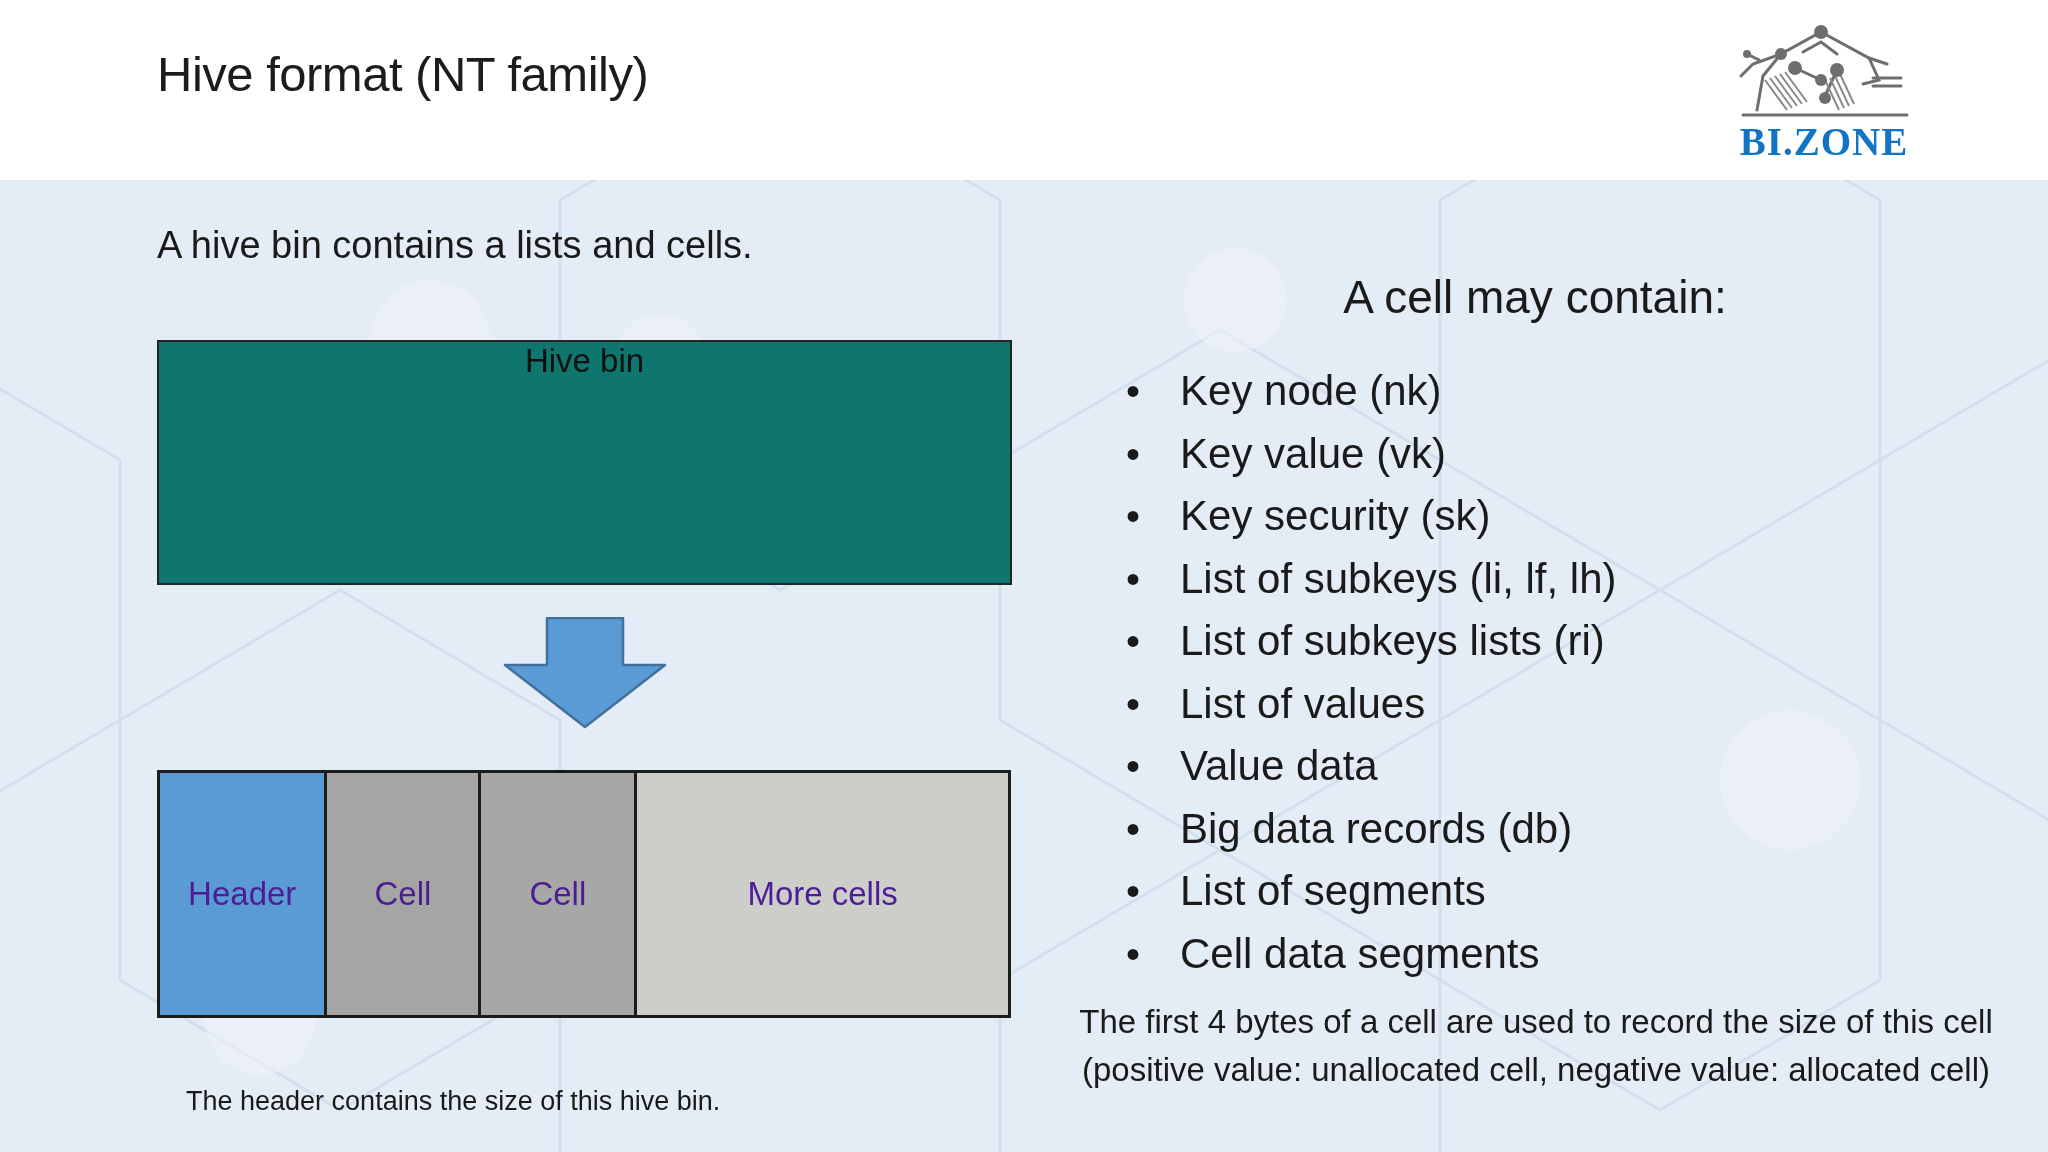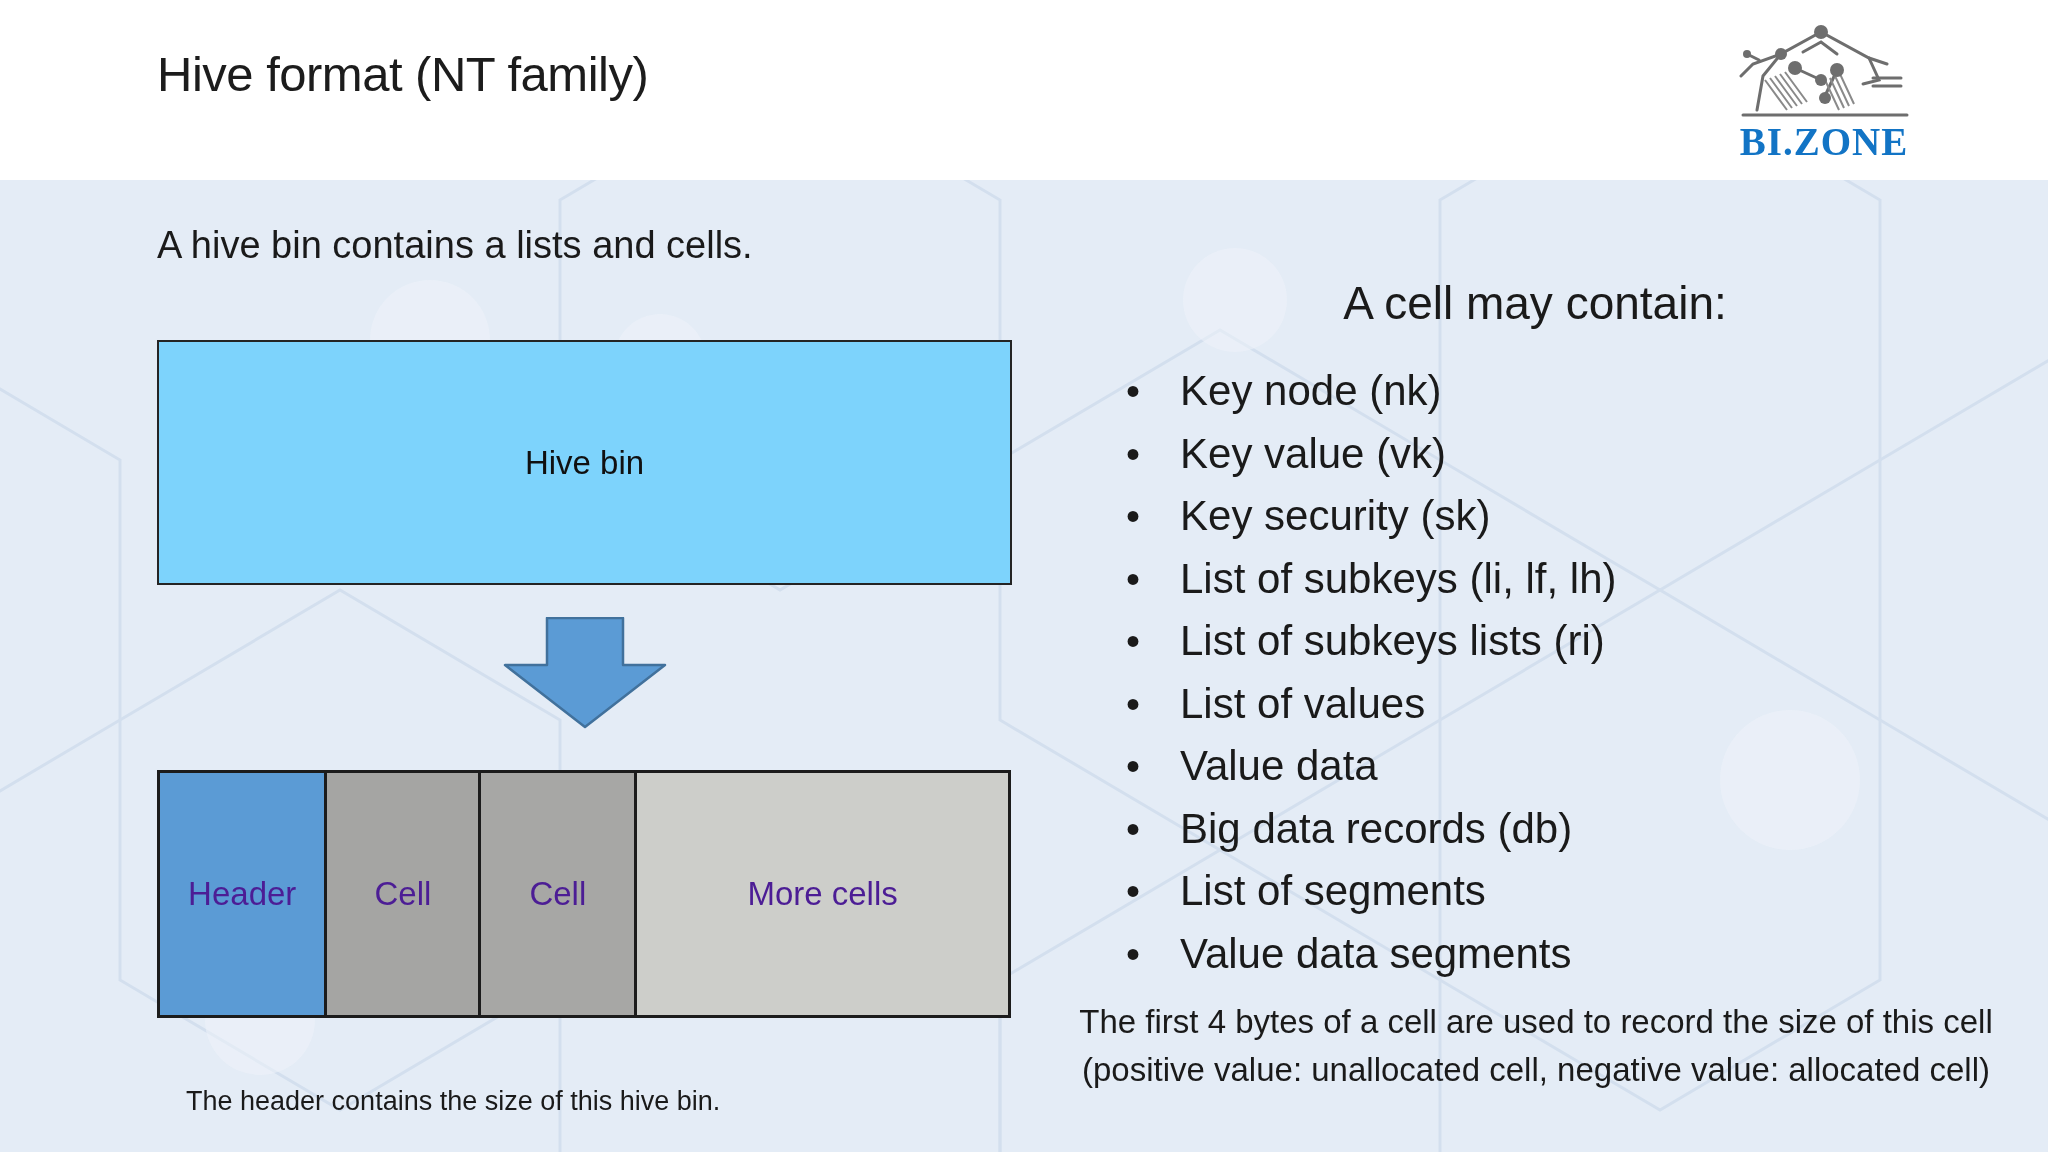--- a/index.html
+++ b/index.html
@@ -20,40 +20,40 @@
   .logo-word{
     font-family:"Liberation Serif",serif;font-weight:bold;font-size:39px;
     color:#1274C5;letter-spacing:1px;line-height:1;margin-top:2px;white-space:nowrap;
   }
   .content{position:absolute;left:0;top:0;width:2048px;height:1152px;z-index:3;}
 
   
   .intro-text{position:absolute;left:157px;top:224px;font-size:38px;}
   .hive-bin-box{
     position:absolute;left:157px;top:340px;width:851px;height:241px;
-    background:#7dd3fc;border:2px solid #242424;
-    display:flex;align-items:center;justify-content:center;
+    background:#0f766e;border:2px solid #242424;
+    display:flex;align-items:flex-start;justify-content:center;
   }
   .hive-bin-box .lbl{font-size:33px;color:#101010;}
   .down-arrow{position:absolute;left:503px;top:617px;}
   .bin-structure{
     position:absolute;left:157px;top:770px;width:848px;height:242px;
     display:flex;border:3px solid #1c1c1c;background:#1c1c1c;
   }
   .seg{display:flex;align-items:center;justify-content:center;height:100%;}
   .seg + .seg{border-left:3px solid #1c1c1c;}
   .seg .lbl{font-size:33px;color:#4c1d95;white-space:nowrap;}
   .seg-header{width:19.6%;background:#5B9BD5;}
   .seg-cell1{width:18.0%;background:#A5A5A3;}
   .seg-cell2{width:18.2%;background:#A7A7A5;}
   .seg-more{width:44.2%;background:#CDCECA;}
   .caption-text{position:absolute;left:186px;top:1086px;font-size:27px;}
 
   
-  .cell-heading{position:absolute;left:1030px;top:276px;width:1010px;text-align:center;font-size:46px;}
+  .cell-heading{position:absolute;left:1030px;top:270px;width:1010px;text-align:center;font-size:46px;}
   .cell-list{
     position:absolute;left:1118px;top:352px;margin:8px;padding:0;list-style:none;
   }
   .cell-list li{
     font-size:42px;line-height:61.5px;white-space:nowrap;display:flex;align-items:baseline;
   }
   .cell-list li::before{
     content:"•";font-size:40px;margin-right:40px;flex:0 0 auto;
   }
   .footnote{
@@ -157,21 +157,21 @@
     <ul class="cell-list">
       <li>Key node (nk)</li>
       <li>Key value (vk)</li>
       <li>Key security (sk)</li>
       <li>List of subkeys (li, lf, lh)</li>
       <li>List of subkeys lists (ri)</li>
       <li>List of values</li>
       <li>Value data</li>
       <li>Big data records (db)</li>
       <li>List of segments</li>
-      <li>Value data segments</li>
+      <li>Cell data segments</li>
     </ul>
 
     <div class="footnote">
       <div>The first 4 bytes of a cell are used to record the size of this cell</div>
       <div>(positive value: unallocated cell, negative value: allocated cell)</div>
     </div>
 
   </div>
 </div>
 

